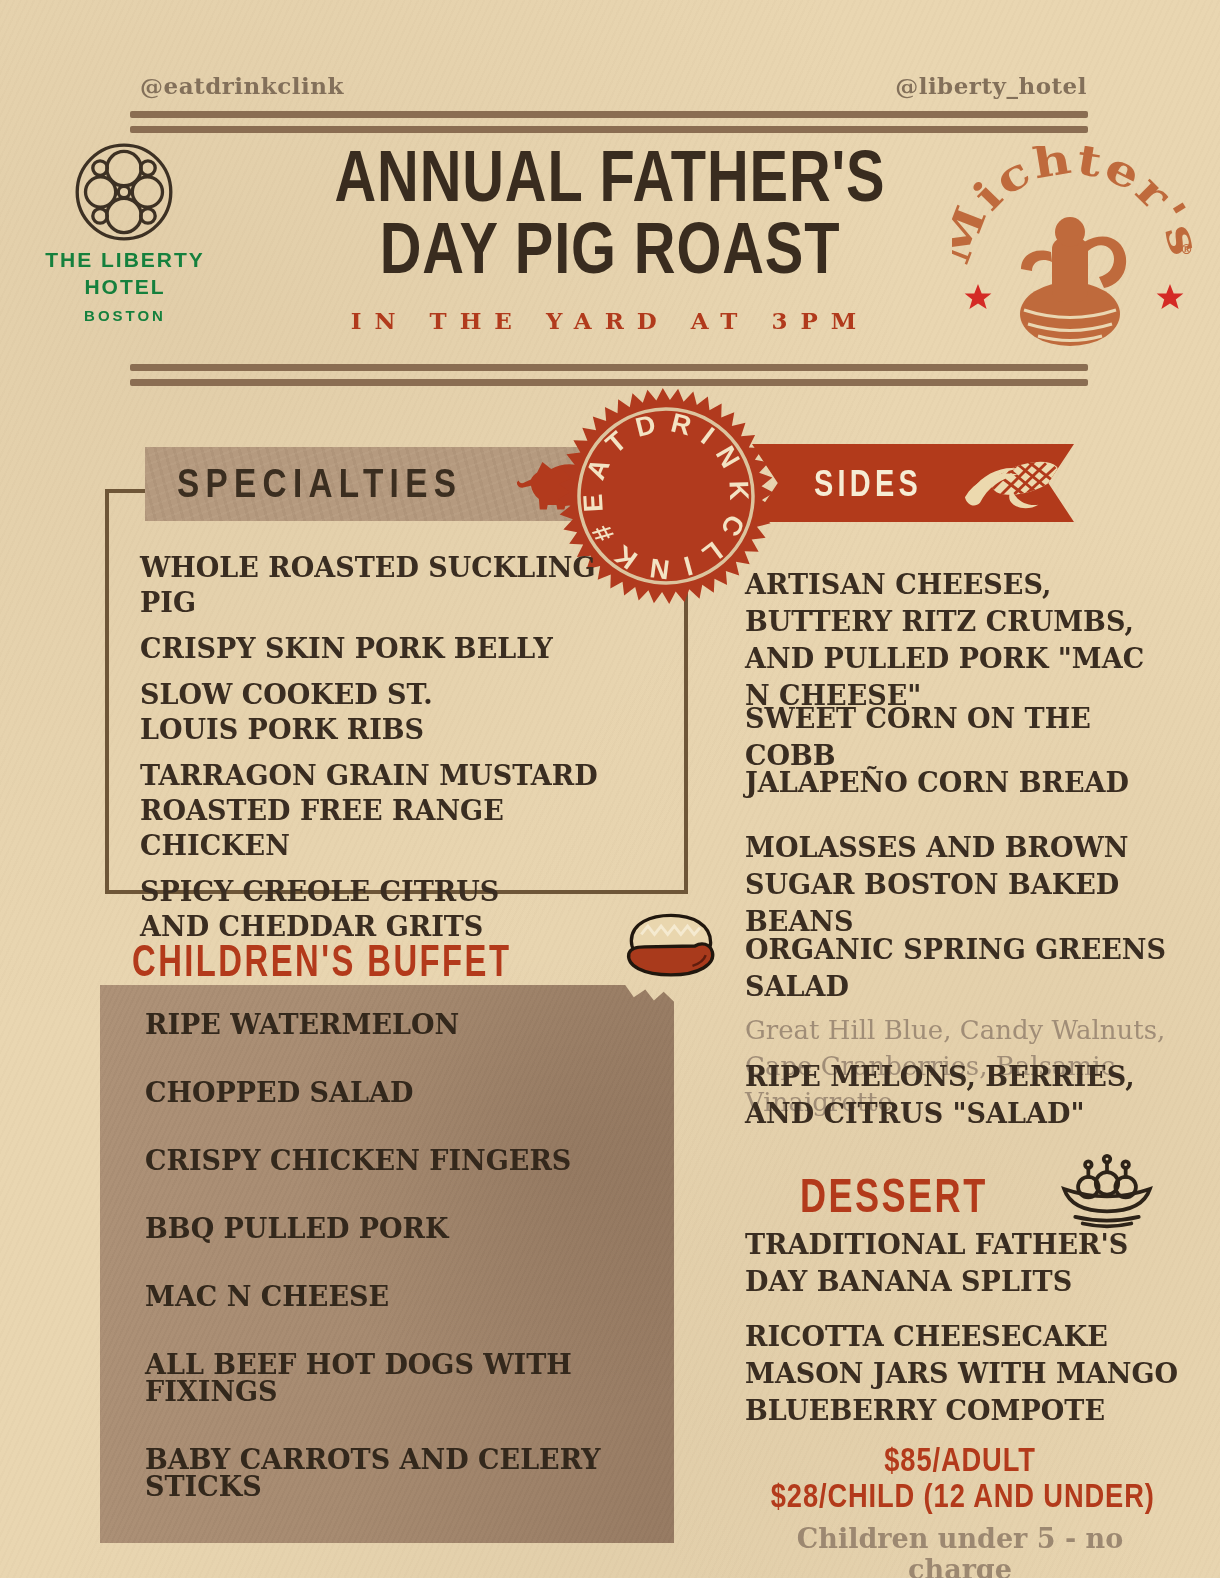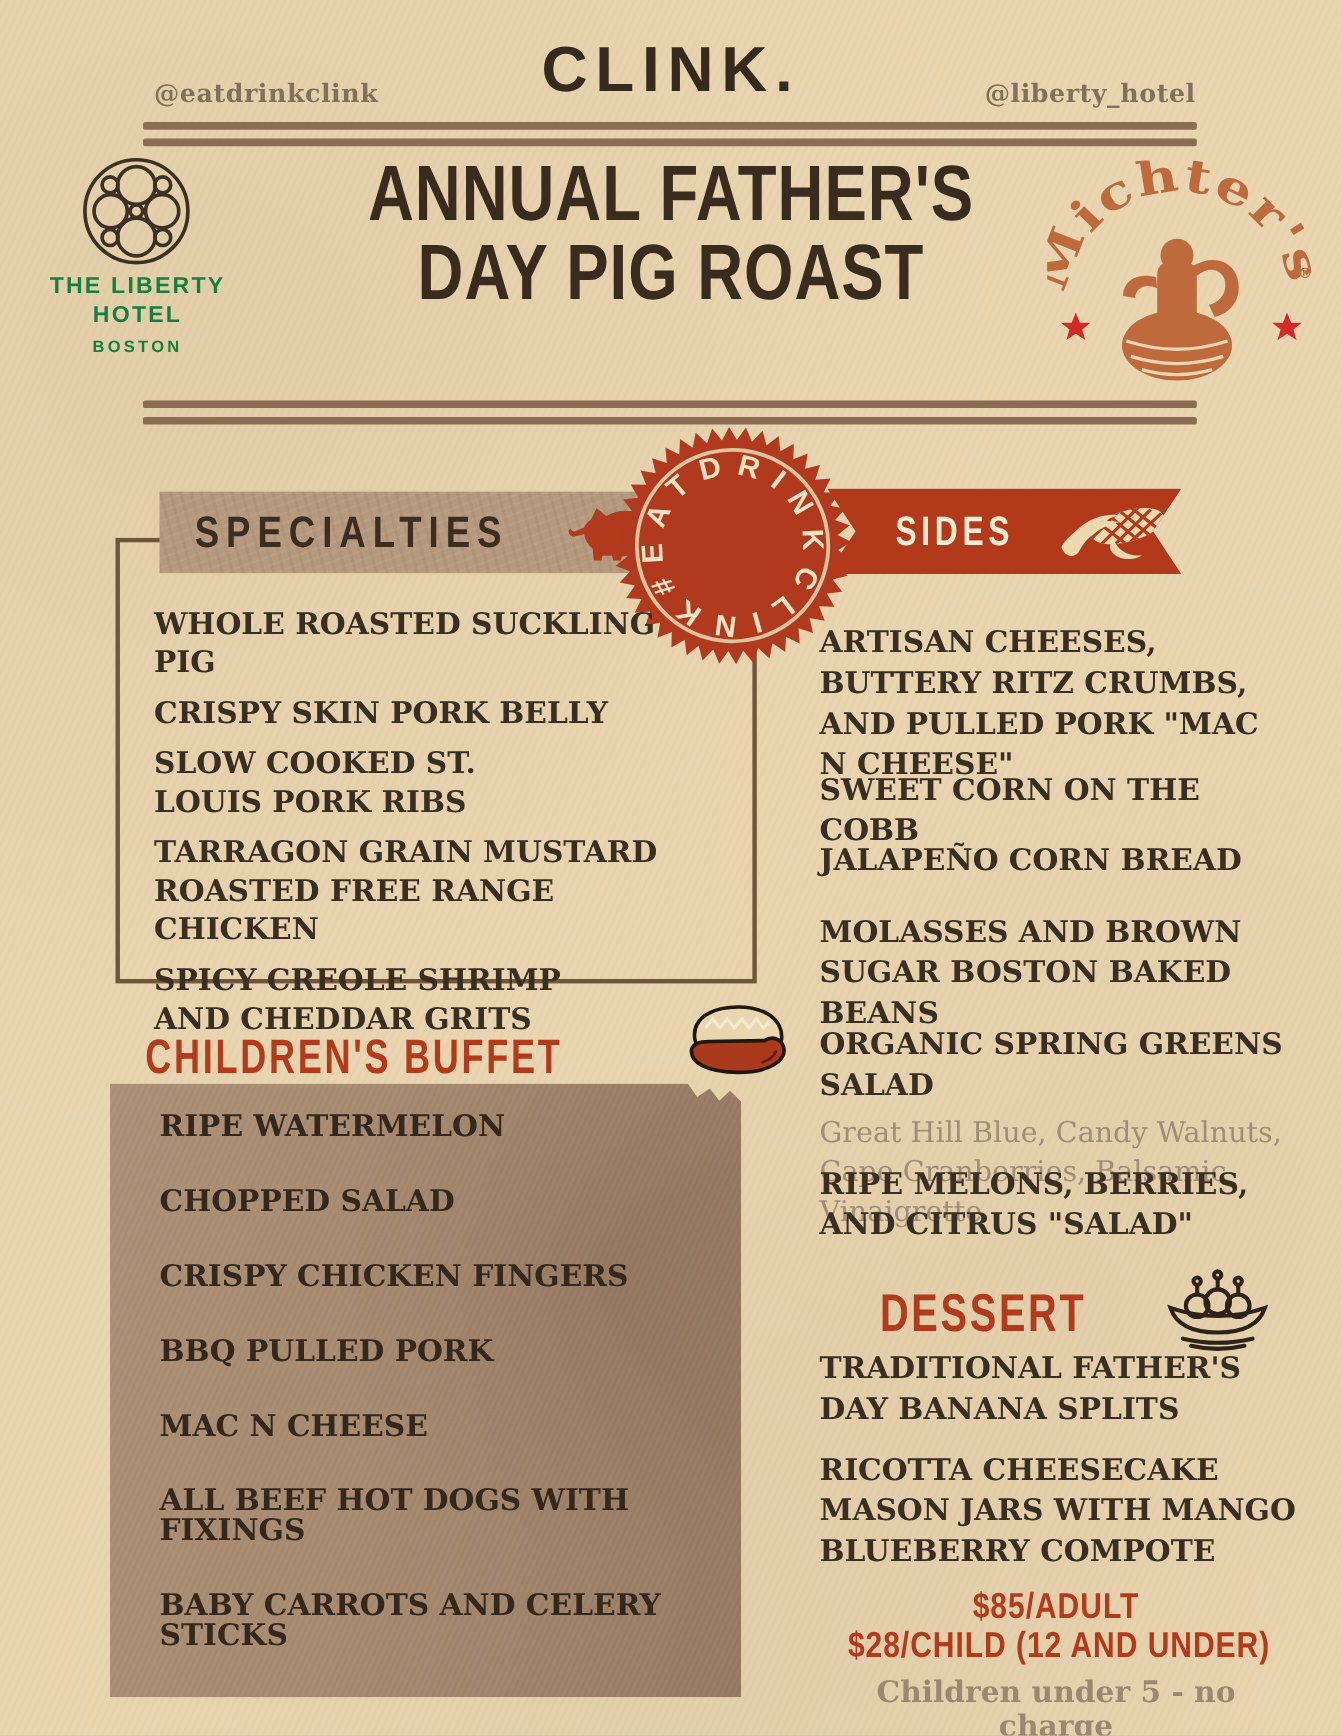--- a/index.html
+++ b/index.html
@@ -83,21 +83,20 @@
   .price-line{font:800 31px "Liberation Sans",sans-serif;letter-spacing:1px;color:#b33a1b;
     transform:scale(.88,1.06);transform-origin:center;white-space:nowrap;}
   .price-note{margin-top:9px;font:bold 27px "DejaVu Serif",serif;color:#9c8871;}
 </style>
 </head>
 <body>
 
 <div class="page">
 
   <span class="handle left">@eatdrinkclink</span>
-  <h1 class="brand">CLINK.</h1>
   <span class="handle right">@liberty_hotel</span>
 
   <div class="rule" style="top:111px"></div>
   <div class="rule" style="top:126px"></div>
 
   <svg class="liberty-logo" viewBox="0 0 100 100" fill="none" stroke="#3d3124" stroke-width="3.2">
     <circle cx="50" cy="50" r="45"></circle>
     <circle cx="50" cy="27.5" r="16.5"></circle>
     <circle cx="50" cy="72.5" r="16.5"></circle>
     <circle cx="27.5" cy="50" r="14.5"></circle>
@@ -111,20 +110,21 @@
   <div class="liberty-text">
     <div class="l1">THE LIBERTY</div>
     <div class="l1">HOTEL</div>
     <div class="l3">BOSTON</div>
   </div>
 
   <div class="title">
     <span class="tline">ANNUAL FATHER'S</span>
     <span class="tline">DAY PIG ROAST</span>
   </div>
+  <div class="subtitle">IN THE YARD AT 3PM</div>
 
   <svg class="michters" viewBox="0 0 244 216">
     <defs>
         <path id="mich-arc" d="M18 130 A 102 102 0 0 1 222 130" fill="none"></path>
       </defs>
     <text font-family="DejaVu Serif,serif" font-weight="bold" font-size="42" fill="#bf6a3c" letter-spacing="2">
       <textPath href="#mich-arc" startOffset="8" textLength="296" lengthAdjust="spacingAndGlyphs">Michter's</textPath>
     </text>
     <g fill="#bf6a3c">
       <ellipse cx="118" cy="168" rx="50" ry="32"></ellipse>
@@ -160,21 +160,21 @@
     <text>
       <textPath href="#stamp-textcircle" textLength="396" lengthAdjust="spacing">EATDRINKCLINK#</textPath>
     </text>
   </svg>
 
   <div class="spec-items">
     <p class="menu-item si0">WHOLE ROASTED SUCKLING PIG</p>
     <p class="menu-item si1">CRISPY SKIN PORK BELLY</p>
     <p class="menu-item si2">SLOW COOKED ST. LOUIS PORK RIBS</p>
     <p class="menu-item si3">TARRAGON GRAIN MUSTARD ROASTED FREE RANGE CHICKEN</p>
-    <p class="menu-item si4">SPICY CREOLE SHRIMP AND CHEDDAR GRITS</p>
+    <p class="menu-item si4">SPICY CREOLE CITRUS AND CHEDDAR GRITS</p>
   </div>
 
   <div class="sides-banner">
     <span class="sides-label">SIDES</span>
     <svg width="108" height="66" viewBox="0 0 110 70">
       <defs>
           <clipPath id="cobclip">
             <ellipse cx="68" cy="30" rx="36" ry="15" transform="rotate(-16 68 30)"></ellipse>
           </clipPath>
         </defs>

